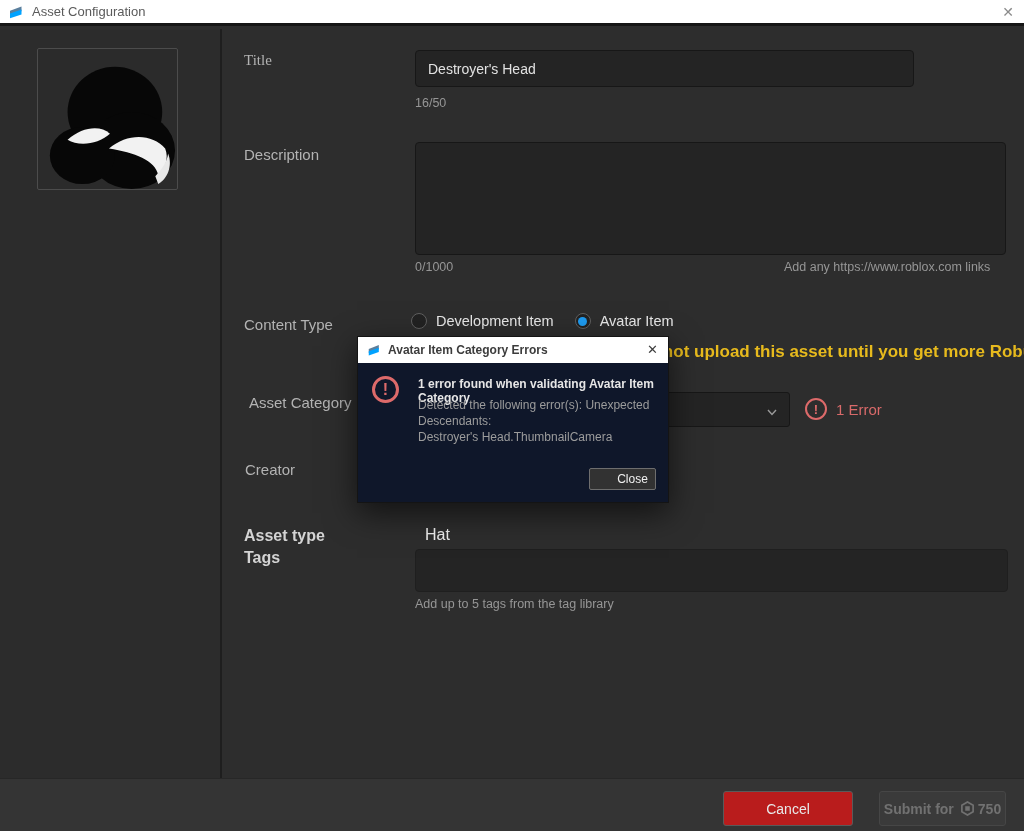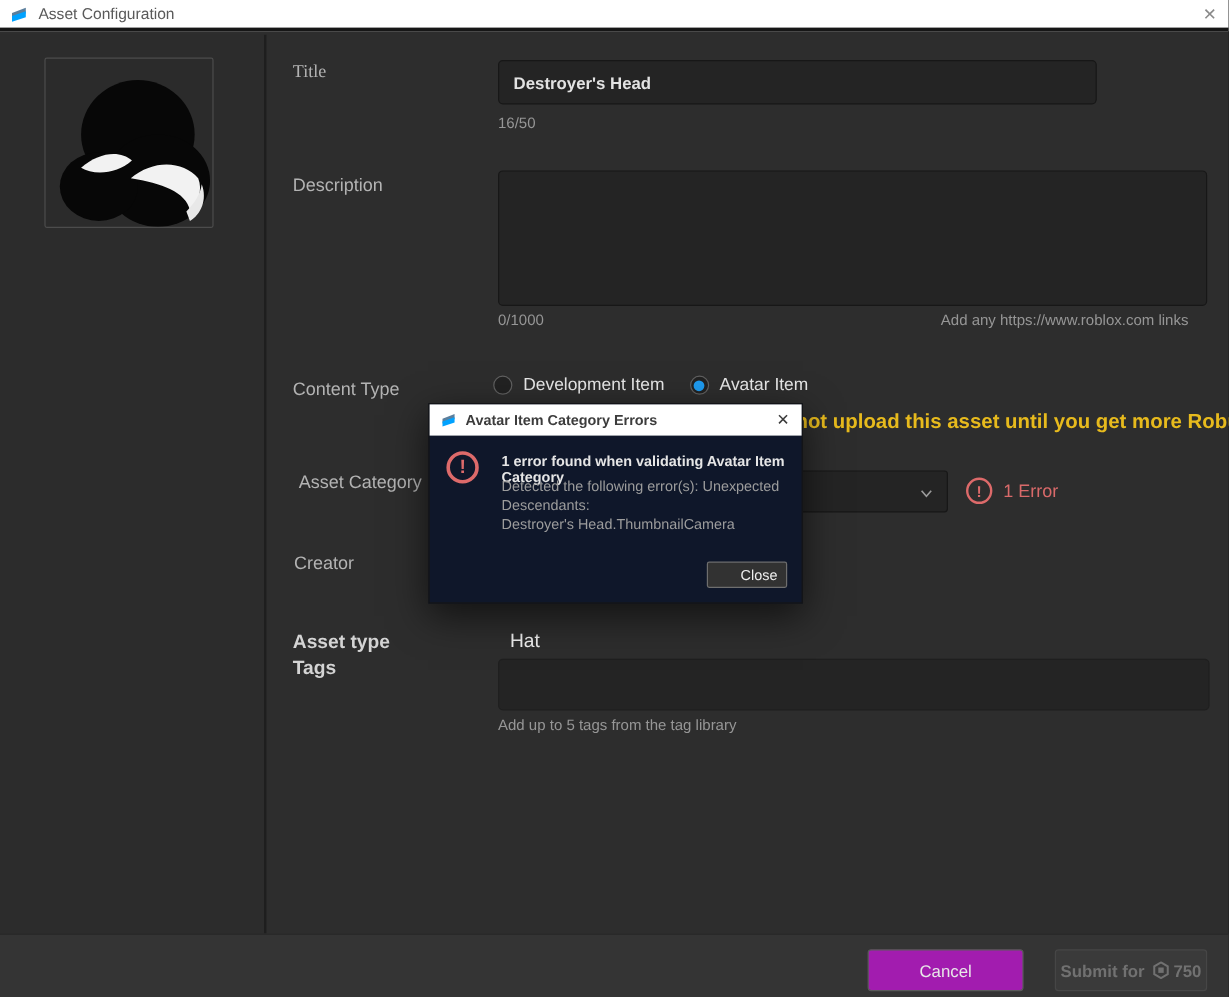--- a/index.html
+++ b/index.html
@@ -82,21 +82,21 @@
     background:#323232; border:1px solid #6e6e6e; border-radius:2px;
     color:#f0f0f0; font-size:12px; font-family:"Liberation Sans", sans-serif;padding-left:20px;
   }
   
   .footer {
     position:absolute; left:0; top:778px; width:1024px; height:53px;
     background:#343434; border-top:1px solid #272727;
   }
   .btn-cancel {
     position:absolute; left:723px; top:12px; width:130px; height:35px;
-    background:#a21caf; border:1px solid #5a5a5a; border-radius:3px;
+    background:#b91c1c; border:1px solid #5a5a5a; border-radius:3px;
     color:#e8e8e8; font-size:14px; font-family:"Liberation Sans", sans-serif;
   }
   .btn-submit {
     position:absolute; left:879px; top:12px; width:127px; height:35px;
     background:#3a3a3a; border:1px solid #464646; border-radius:3px;
     color:#717171; font-size:14px; font-weight:bold;
     display:flex; align-items:center; justify-content:center; gap:3px;
     font-family:"Liberation Sans", sans-serif;
   }
 </style>
@@ -123,21 +123,21 @@
         <ellipse cx="95" cy="103" rx="44" ry="39" fill="#070707"></ellipse>
         <ellipse cx="45" cy="108" rx="33" ry="29" fill="#070707"></ellipse>
         <path d="M 30 92 C 45 79, 63 77, 73 86 C 61 97, 41 99, 30 92 Z" fill="#f2f2f2"></path>
         <path d="M 72 101 C 91 85, 116 86, 129 101 C 133 111, 129 122, 122 128 C 119 113, 98 105, 72 101 Z" fill="#f2f2f2"></path>
         <path d="M 119 129 C 126 122, 131 114, 132 106 C 137 119, 131 132, 122 137 Z" fill="#e8e8e8"></path>
       </svg>
     </div>
   </div>
 
   <div class="lbl" style="left:244px; top:52px;font-family:Liberation Serif, serif;">Title</div>
-  <input class="tinput" style="left: 415px; top: 50px; width: 499px; height: 37px; font-weight: bold;" value="Destroyer's Head">
+  <input class="tinput" style="left: 415px; top: 50px; width: 499px; height: 37px;" value="Destroyer's Head">
   <div class="hint" style="left:415px; top:96px;">16/50</div>
 
   <div class="lbl" style="left:244px; top:146px;">Description</div>
   <textarea class="tarea" style="left: 415px; top: 142px; width: 591px; height: 113px;"></textarea>
   <div class="hint" style="left:415px; top:260px;">0/1000</div>
   <div class="hint" style="left:784px; top:260px;">Add any https://www.roblox.com links</div>
 
   <div class="lbl" style="left:244px; top:316px;">Content Type</div>
   <div class="radio-row">
     <span class="radio-outer"></span>

